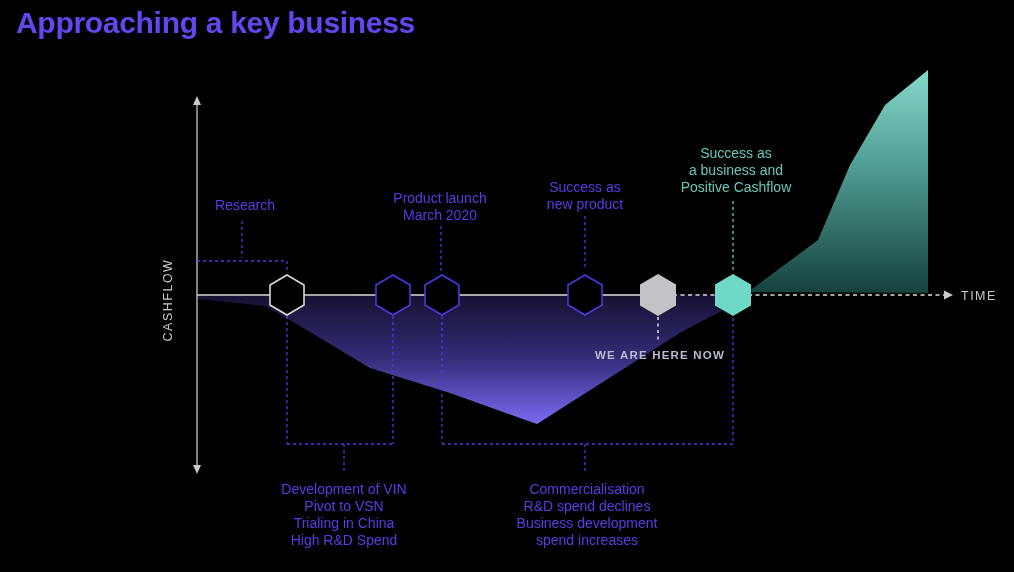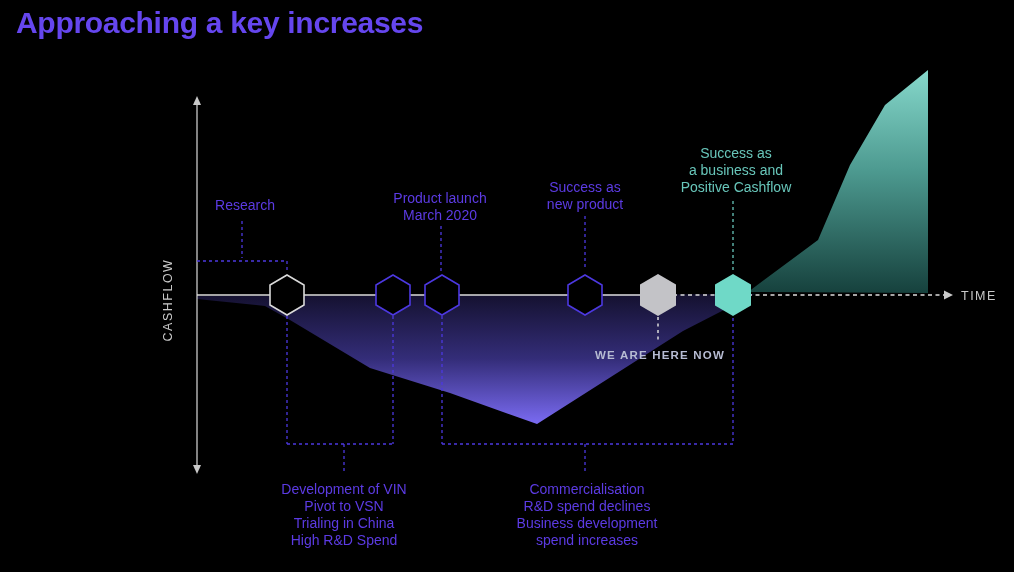--- a/index.html
+++ b/index.html
@@ -25,21 +25,21 @@
   svg text { font-family: "Liberation Sans", sans-serif; }
   .lbl { font-size: 14px; }
   .here { font-size: 11.5px; font-weight: 700; letter-spacing: 1.2px; }
   .axis-lbl { font-size: 12.5px; letter-spacing: 1.5px; }
 </style>
 </head>
 <body>
 
 <div class="stage">
 
-  <h1 class="slide-title">Approaching a key increases</h1>
+  <h1 class="slide-title">Approaching a key business</h1>
 
   <svg width="1014" height="572" viewBox="0 0 1014 572">
 
     <defs>
       <linearGradient id="dipGrad" x1="0" y1="0" x2="0" y2="1">
         <stop offset="0" stop-color="#14112f"></stop>
         <stop offset="0.5" stop-color="#342d79"></stop>
         <stop offset="1" stop-color="#7a6bf2"></stop>
       </linearGradient>
       <linearGradient id="peakGrad" x1="0" y1="0" x2="0" y2="1">

